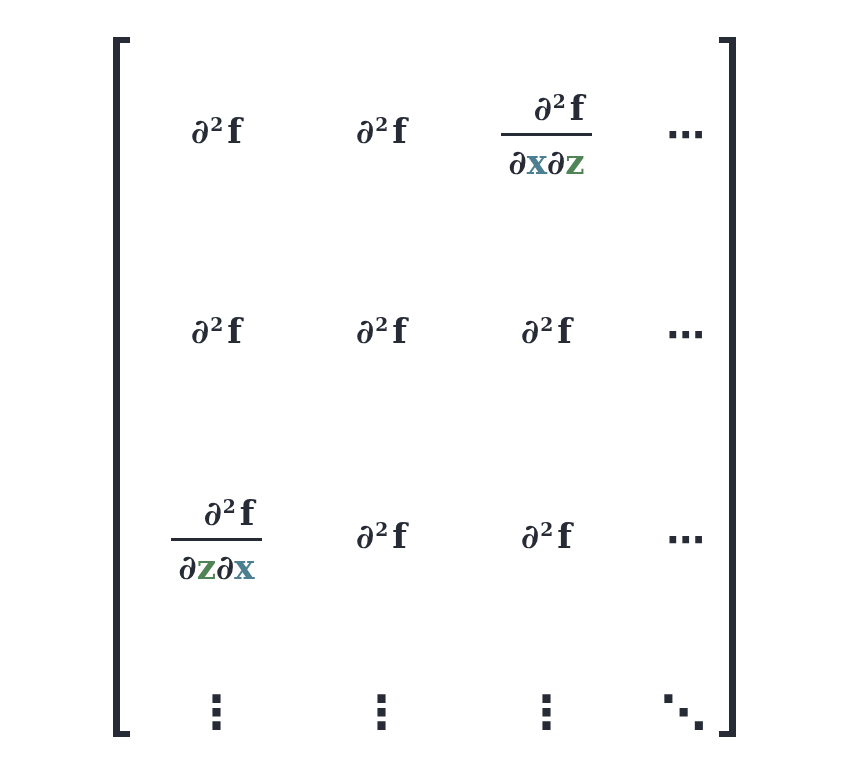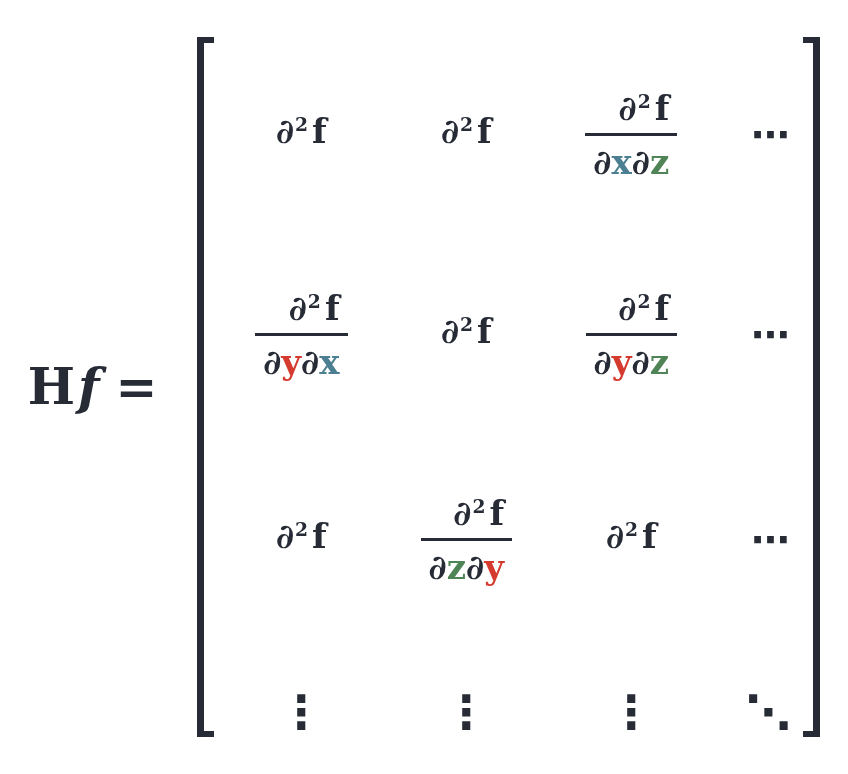--- a/index.html
+++ b/index.html
@@ -115,23 +115,20 @@
     justify-self: end;
     align-self: end;
     padding-bottom: 2px;
   }
 </style>
 </head>
 <body>
 
 <div class="equation">
 
-  <div class="lhs">
-    <span class="sym-H">H</span><span class="sym-f">f</span><span class="sym-eq">=</span>
-  </div>
 
   <div class="matrix">
     <div class="bracket left"></div>
 
     <div class="grid">
 
       <div class="cell">
         <div class="frac">
           <span class="num"><span>∂</span><span class="sup">2</span><span class="fvar">f</span></span>
         </div>
@@ -145,45 +142,43 @@
         <div class="frac">
           <span class="num"><span>∂</span><span class="sup">2</span><span class="fvar">f</span></span>
           <span class="den"><span>∂</span><span class="vx">x</span><span>∂</span><span class="vz">z</span></span>
         </div>
       </div>
       <div class="dots dots-c">⋯</div>
 
       <div class="cell">
         <div class="frac">
           <span class="num"><span>∂</span><span class="sup">2</span><span class="fvar">f</span></span>
-          <span class="den"><span>∂</span><span class="vy">y</span><span>∂</span><span class="vx">x</span></span>
         </div>
       </div>
       <div class="cell">
         <div class="frac">
           <span class="num"><span>∂</span><span class="sup">2</span><span class="fvar">f</span></span>
         </div>
       </div>
       <div class="cell">
         <div class="frac">
           <span class="num"><span>∂</span><span class="sup">2</span><span class="fvar">f</span></span>
-          <span class="den"><span>∂</span><span class="vy">y</span><span>∂</span><span class="vz">z</span></span>
         </div>
       </div>
       <div class="dots dots-c">⋯</div>
 
       <div class="cell">
         <div class="frac">
           <span class="num"><span>∂</span><span class="sup">2</span><span class="fvar">f</span></span>
+          <span class="den"><span>∂</span><span class="vz">z</span><span>∂</span><span class="vx">x</span></span>
         </div>
       </div>
       <div class="cell">
         <div class="frac">
           <span class="num"><span>∂</span><span class="sup">2</span><span class="fvar">f</span></span>
-          <span class="den"><span>∂</span><span class="vz">z</span><span>∂</span><span class="vy">y</span></span>
         </div>
       </div>
       <div class="cell">
         <div class="frac">
           <span class="num"><span>∂</span><span class="sup">2</span><span class="fvar">f</span></span>
         </div>
       </div>
       <div class="dots dots-c">⋯</div>
 
       <div class="dots dots-v">⋮</div>

